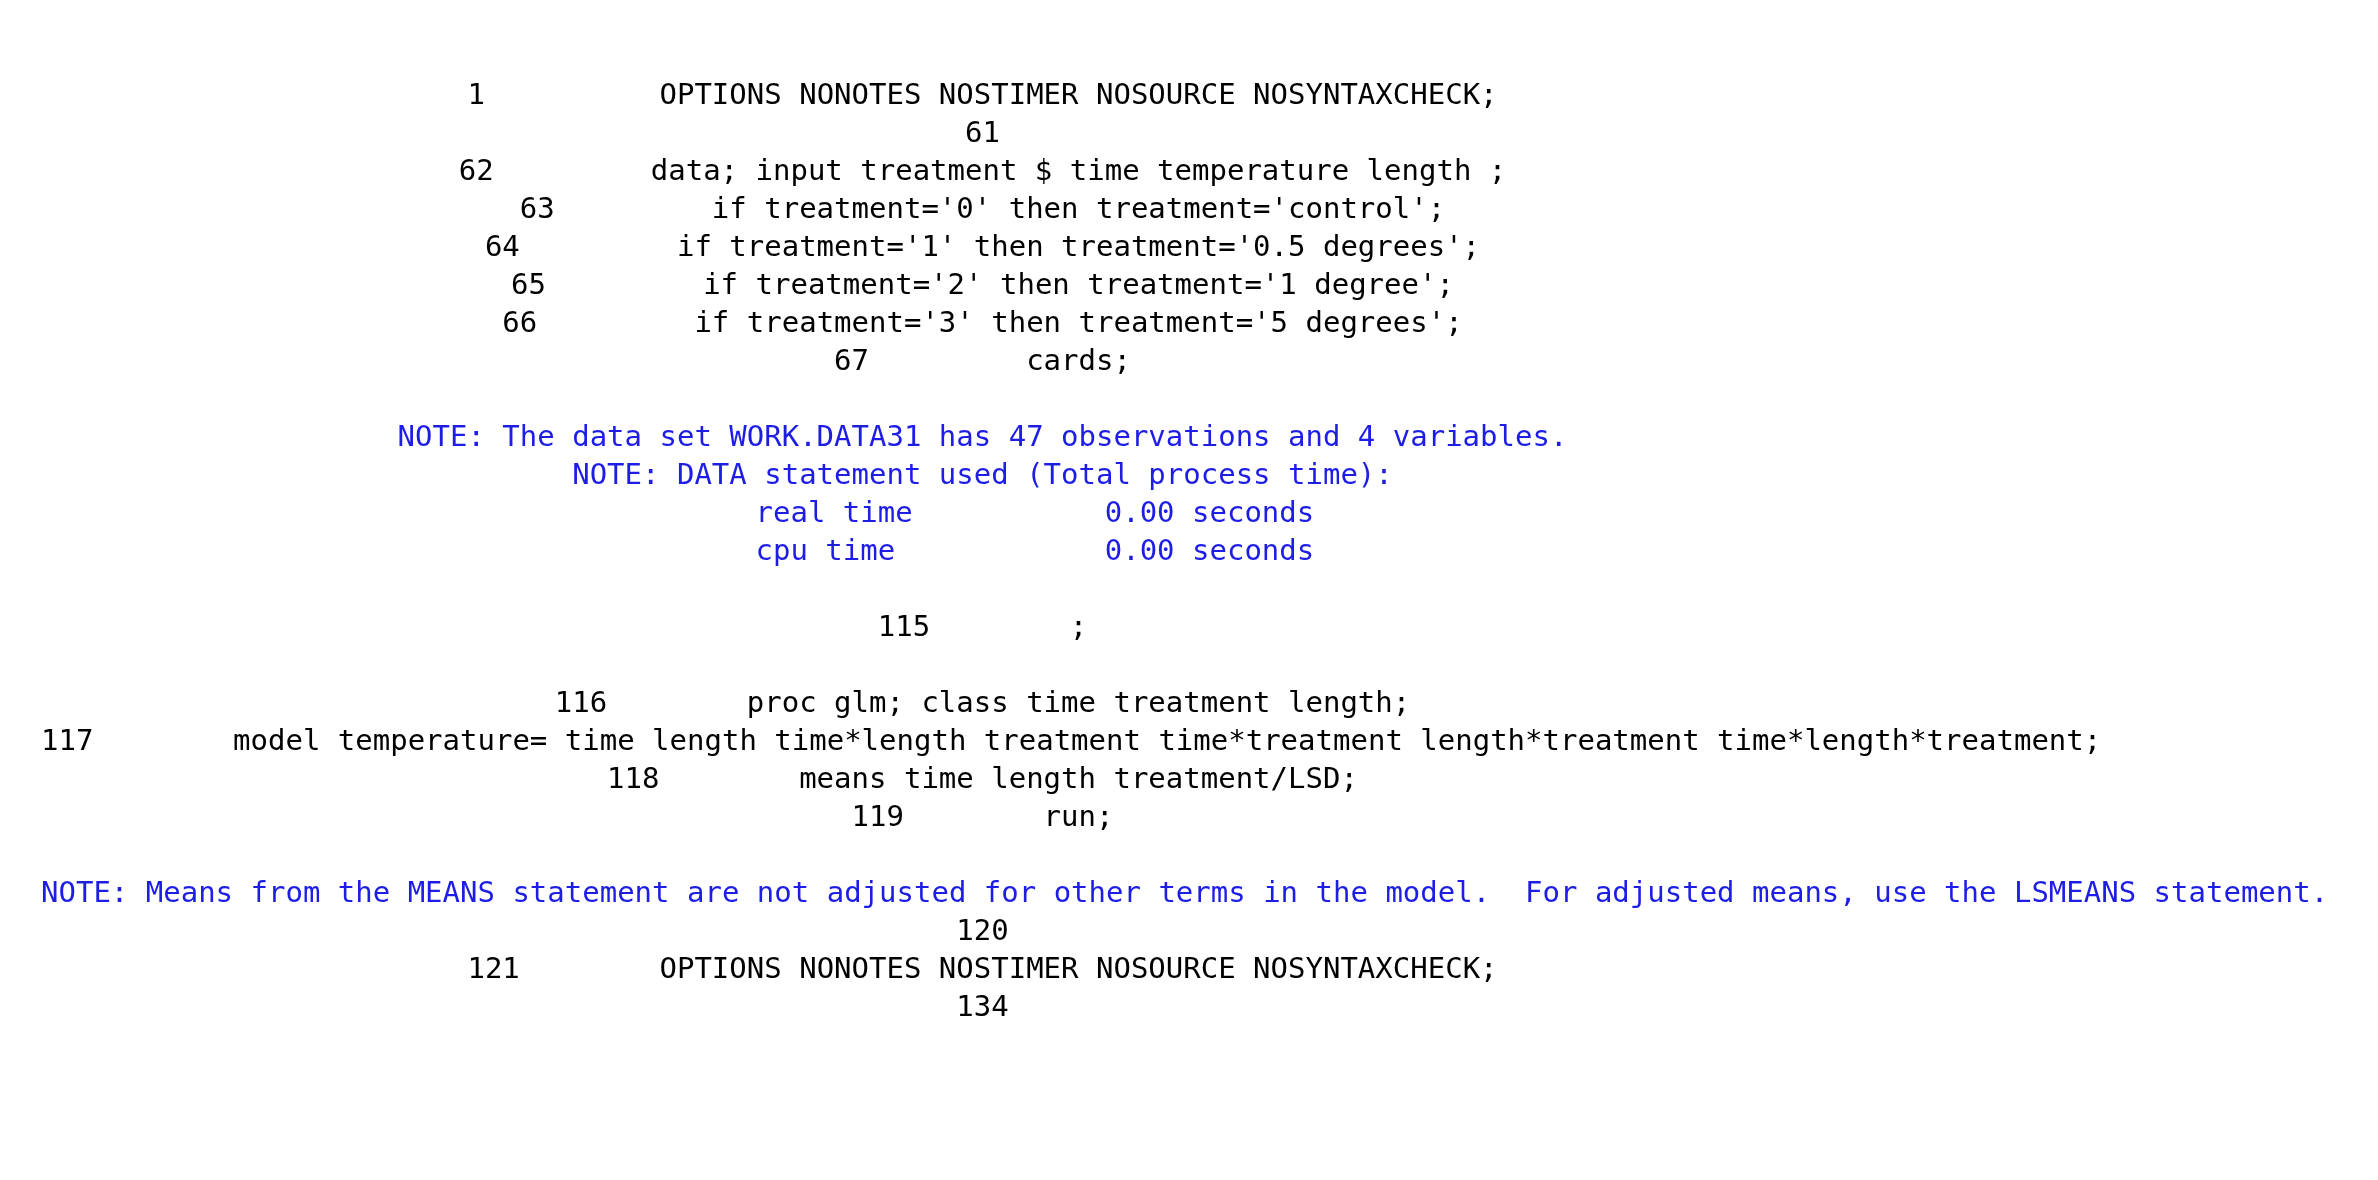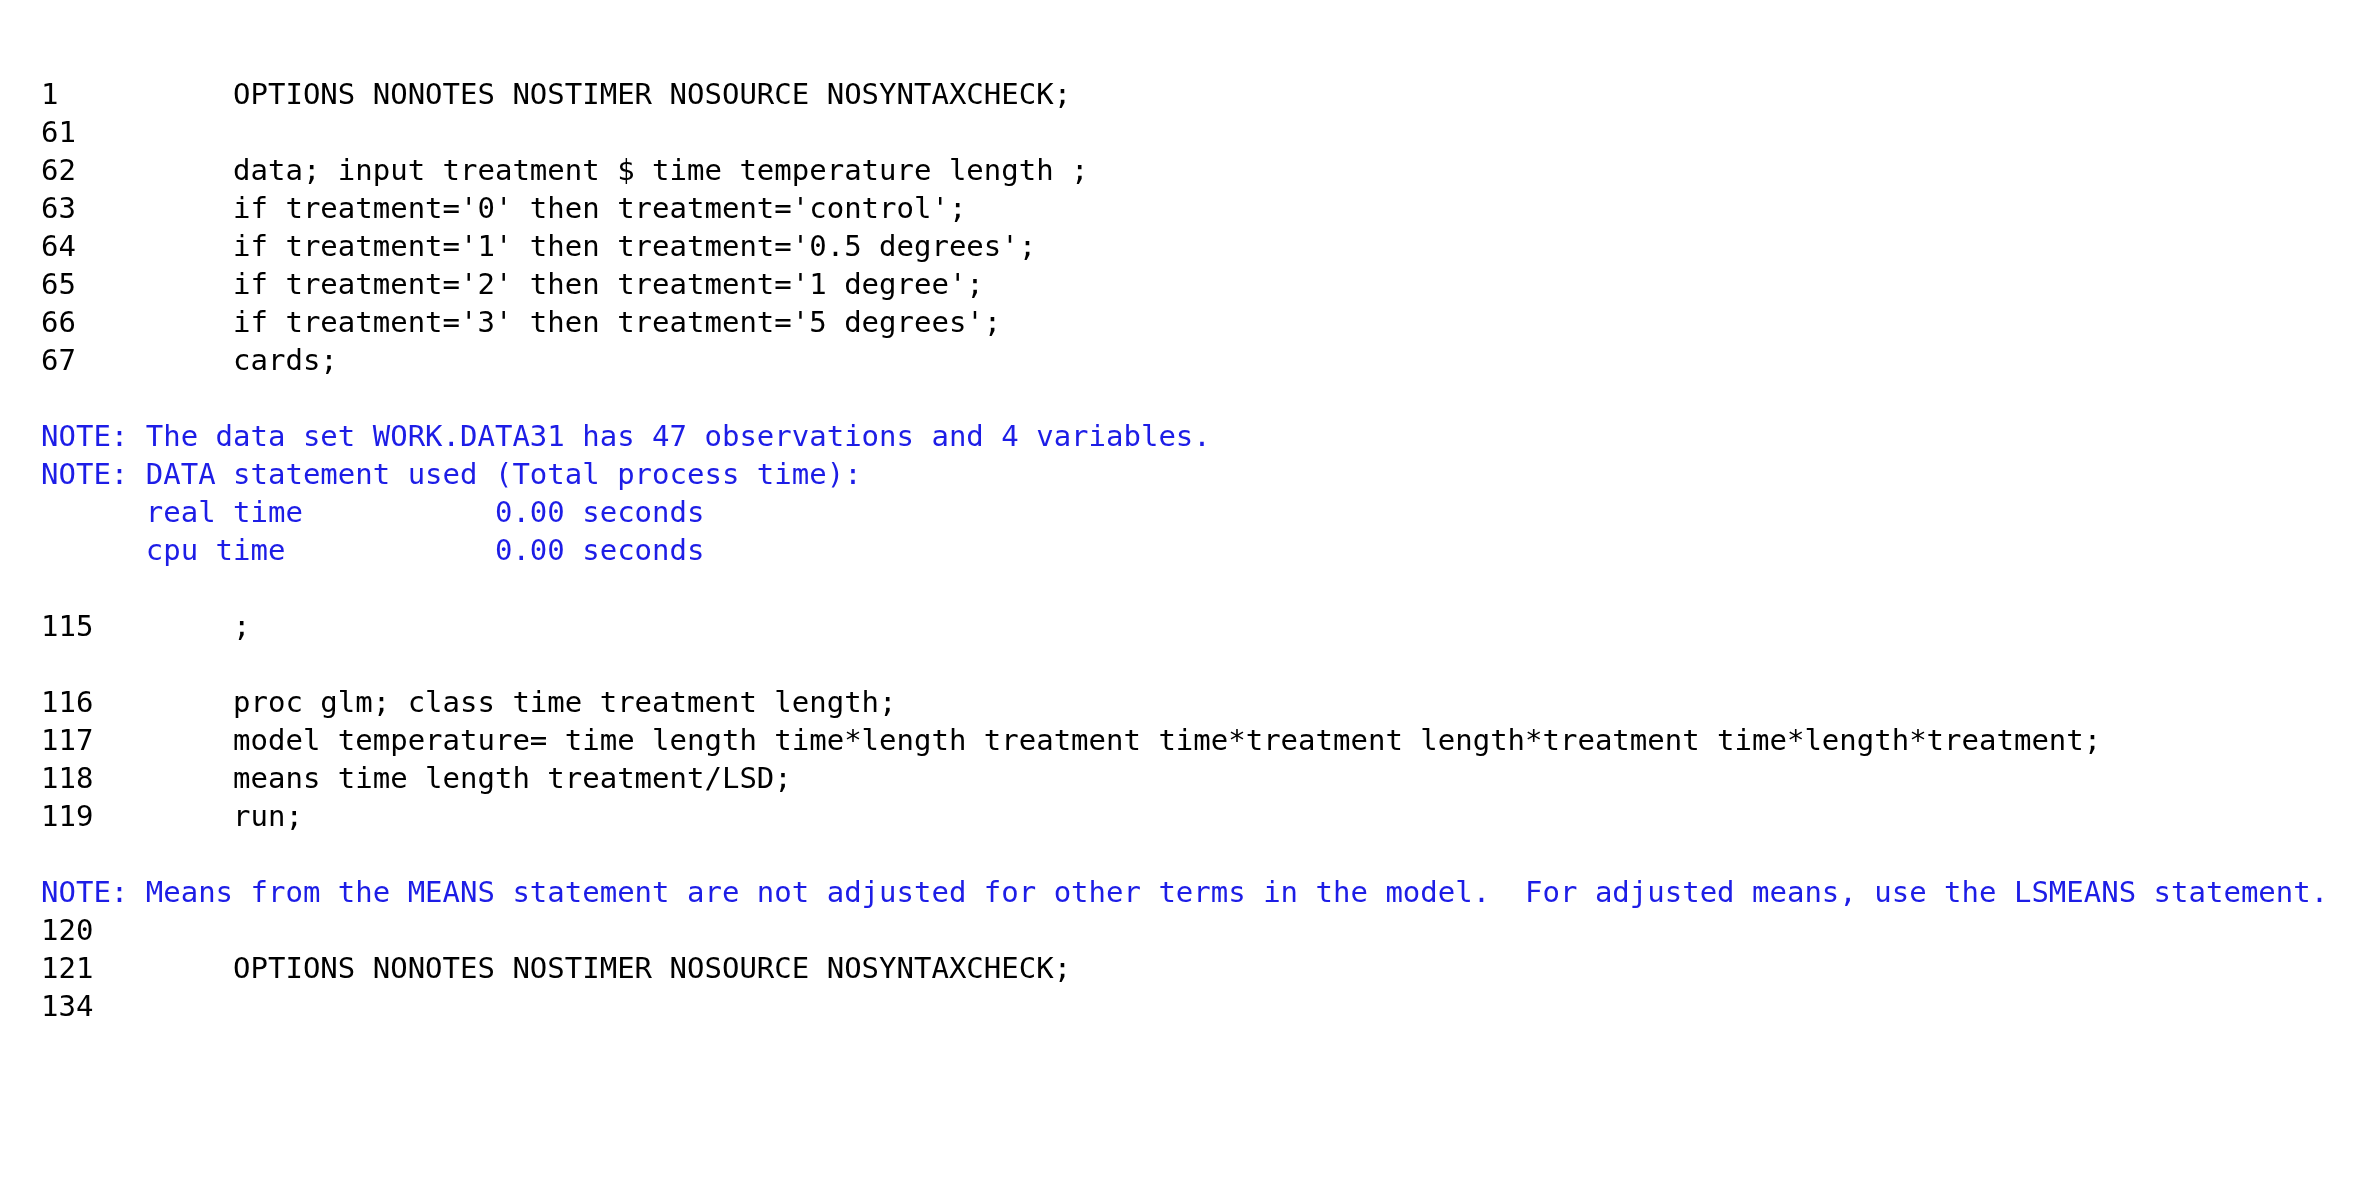--- a/index.html
+++ b/index.html
@@ -12,20 +12,21 @@
     background: #ffffff;
     overflow: hidden;
   }
   .log-page {
     position: absolute;
     top: 0;
     left: 0;
     width: 1924px;
     height: 1180px;
     background: #ffffff;
+    text-align: center;
   }
   .log-text {
     margin: 0;
     padding: 75px 0 0 41px;
     font-family: "DejaVu Sans Mono", "Liberation Mono", monospace;
     font-size: 29px;
     line-height: 38px;
     letter-spacing: 0;
   }
   .log-line {

